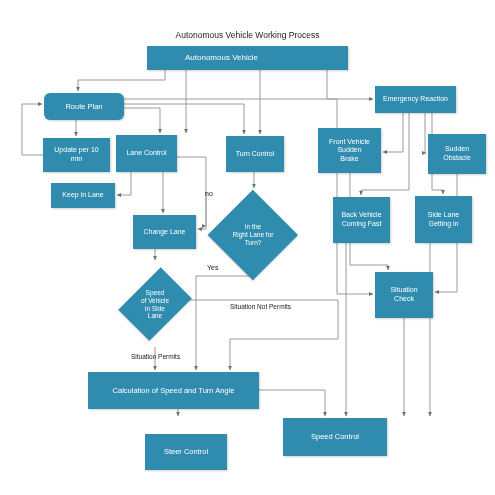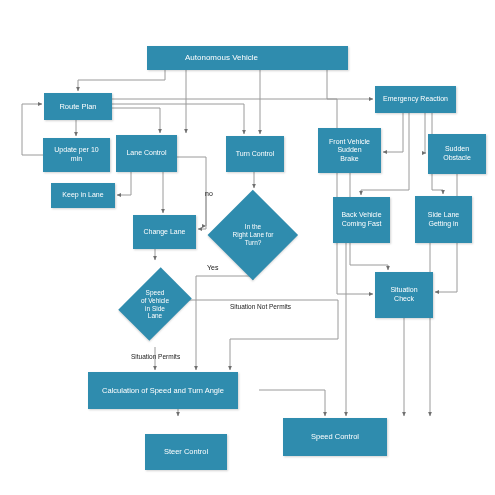--- a/index.html
+++ b/index.html
@@ -56,20 +56,21 @@
     text-align:center;
     color:#1a1a1a;
     z-index:5;
   }
 </style>
 </head>
 <body>
 
 <div id="canvas">
 
+  <div id="title" style="top:30px;font-size:8.5px;">Autonomous Vehicle Working Process</div>
 
   <svg id="edges" viewBox="0 0 495 495" xmlns="http://www.w3.org/2000/svg">
     <defs>
       <marker id="ah" markerWidth="5" markerHeight="5" refX="4" refY="2.5" orient="auto">
         <path d="M0,0.6 L4.2,2.5 L0,4.4 z" fill="#6f6f6f"></path>
       </marker>
     </defs>
     <g fill="none" stroke="#9a9a9a" stroke-width="1" marker-end="url(#ah)">
 
       <path d="M165,70 L165,80 L78,80 L78,91"></path>
@@ -110,40 +111,40 @@
       <path d="M404,318 L404,416"></path>
 
       <path d="M178,409 L178,416"></path>
       <path d="M259,390 L325,390 L325,416"></path>
 
     </g>
   </svg>
 
   <div id="nodes">
       <div class="node" style="left: 147px; top: 46px; width: 201px; height: 24px; font-size: 8px; justify-content: flex-start; padding-left: 38px;">Autonomous Vehicle</div>
-      <div class="node" style="left: 44px; top: 93px; width: 68px; height: 27px; font-size: 7.5px;">Route Plan</div>
+      <div class="node" style="left: 44px; top: 93px; width: 80px; height: 27px; font-size: 7.5px; border-radius: 6px;">Route Plan</div>
       <div class="node" style="left: 43px; top: 138px; width: 67px; height: 34px; font-size: 7px;">Update per 10
 min</div>
       <div class="node" style="left: 51px; top: 183px; width: 64px; height: 25px; font-size: 7px;">Keep in Lane</div>
       <div class="node" style="left: 116px; top: 135px; width: 61px; height: 37px; font-size: 7px;">Lane Control</div>
       <div class="node" style="left: 133px; top: 215px; width: 63px; height: 34px; font-size: 7px;">Change Lane</div>
       <div class="node" style="left: 226px; top: 136px; width: 58px; height: 36px; font-size: 7px;">Turn Control</div>
       <div class="node" style="left: 375px; top: 86px; width: 81px; height: 27px; font-size: 7px;">Emergency Reaction</div>
       <div class="node" style="left: 318px; top: 128px; width: 63px; height: 45px; font-size: 7px;">Front Vehicle
 Sudden
 Brake</div>
       <div class="node" style="left: 428px; top: 134px; width: 58px; height: 40px; font-size: 7px;">Sudden
 Obstacle</div>
       <div class="node" style="left: 333px; top: 197px; width: 57px; height: 46px; font-size: 7px;">Back Vehicle
 Coming Fast</div>
       <div class="node" style="left: 415px; top: 196px; width: 57px; height: 47px; font-size: 7px;">Side Lane
 Getting in</div>
       <div class="node" style="left: 375px; top: 272px; width: 58px; height: 46px; font-size: 7px;">Situation
 Check</div>
-      <div class="node" style="left: 88px; top: 372px; width: 150px; height: 37px; font-size: 7.5px; text-align: center;">Calculation of Speed and Turn Angle</div>
+      <div class="node" style="left: 88px; top: 372px; width: 171px; height: 37px; font-size: 7.5px; text-align: center;">Calculation of Speed and Turn Angle</div>
       <div class="node" style="left: 145px; top: 418px; width: 82px; height: 36px; font-size: 7.5px; margin-top: 16px;">Steer Control</div>
       <div class="node" style="left: 283px; top: 418px; width: 104px; height: 38px; font-size: 7.5px;">Speed Control</div>
       <div class="diamond" style="left: 208px; top: 190px; width: 90px; height: 90px;">
         <div class="dshape" style="width: 63.63px; height: 63.63px; left: 13.185px; top: 13.185px;"></div>
         <div class="dlabel" style="font-size: 6.5px;">In the
 Right Lane for
 Turn?</div>
       </div>
       <div class="diamond" style="left: 124px; top: 262px; width: 62px; height: 85px;">
         <div class="dshape" style="width: 43.834px; height: 60.095px; left: 9.083px; top: 12.4525px;"></div>

